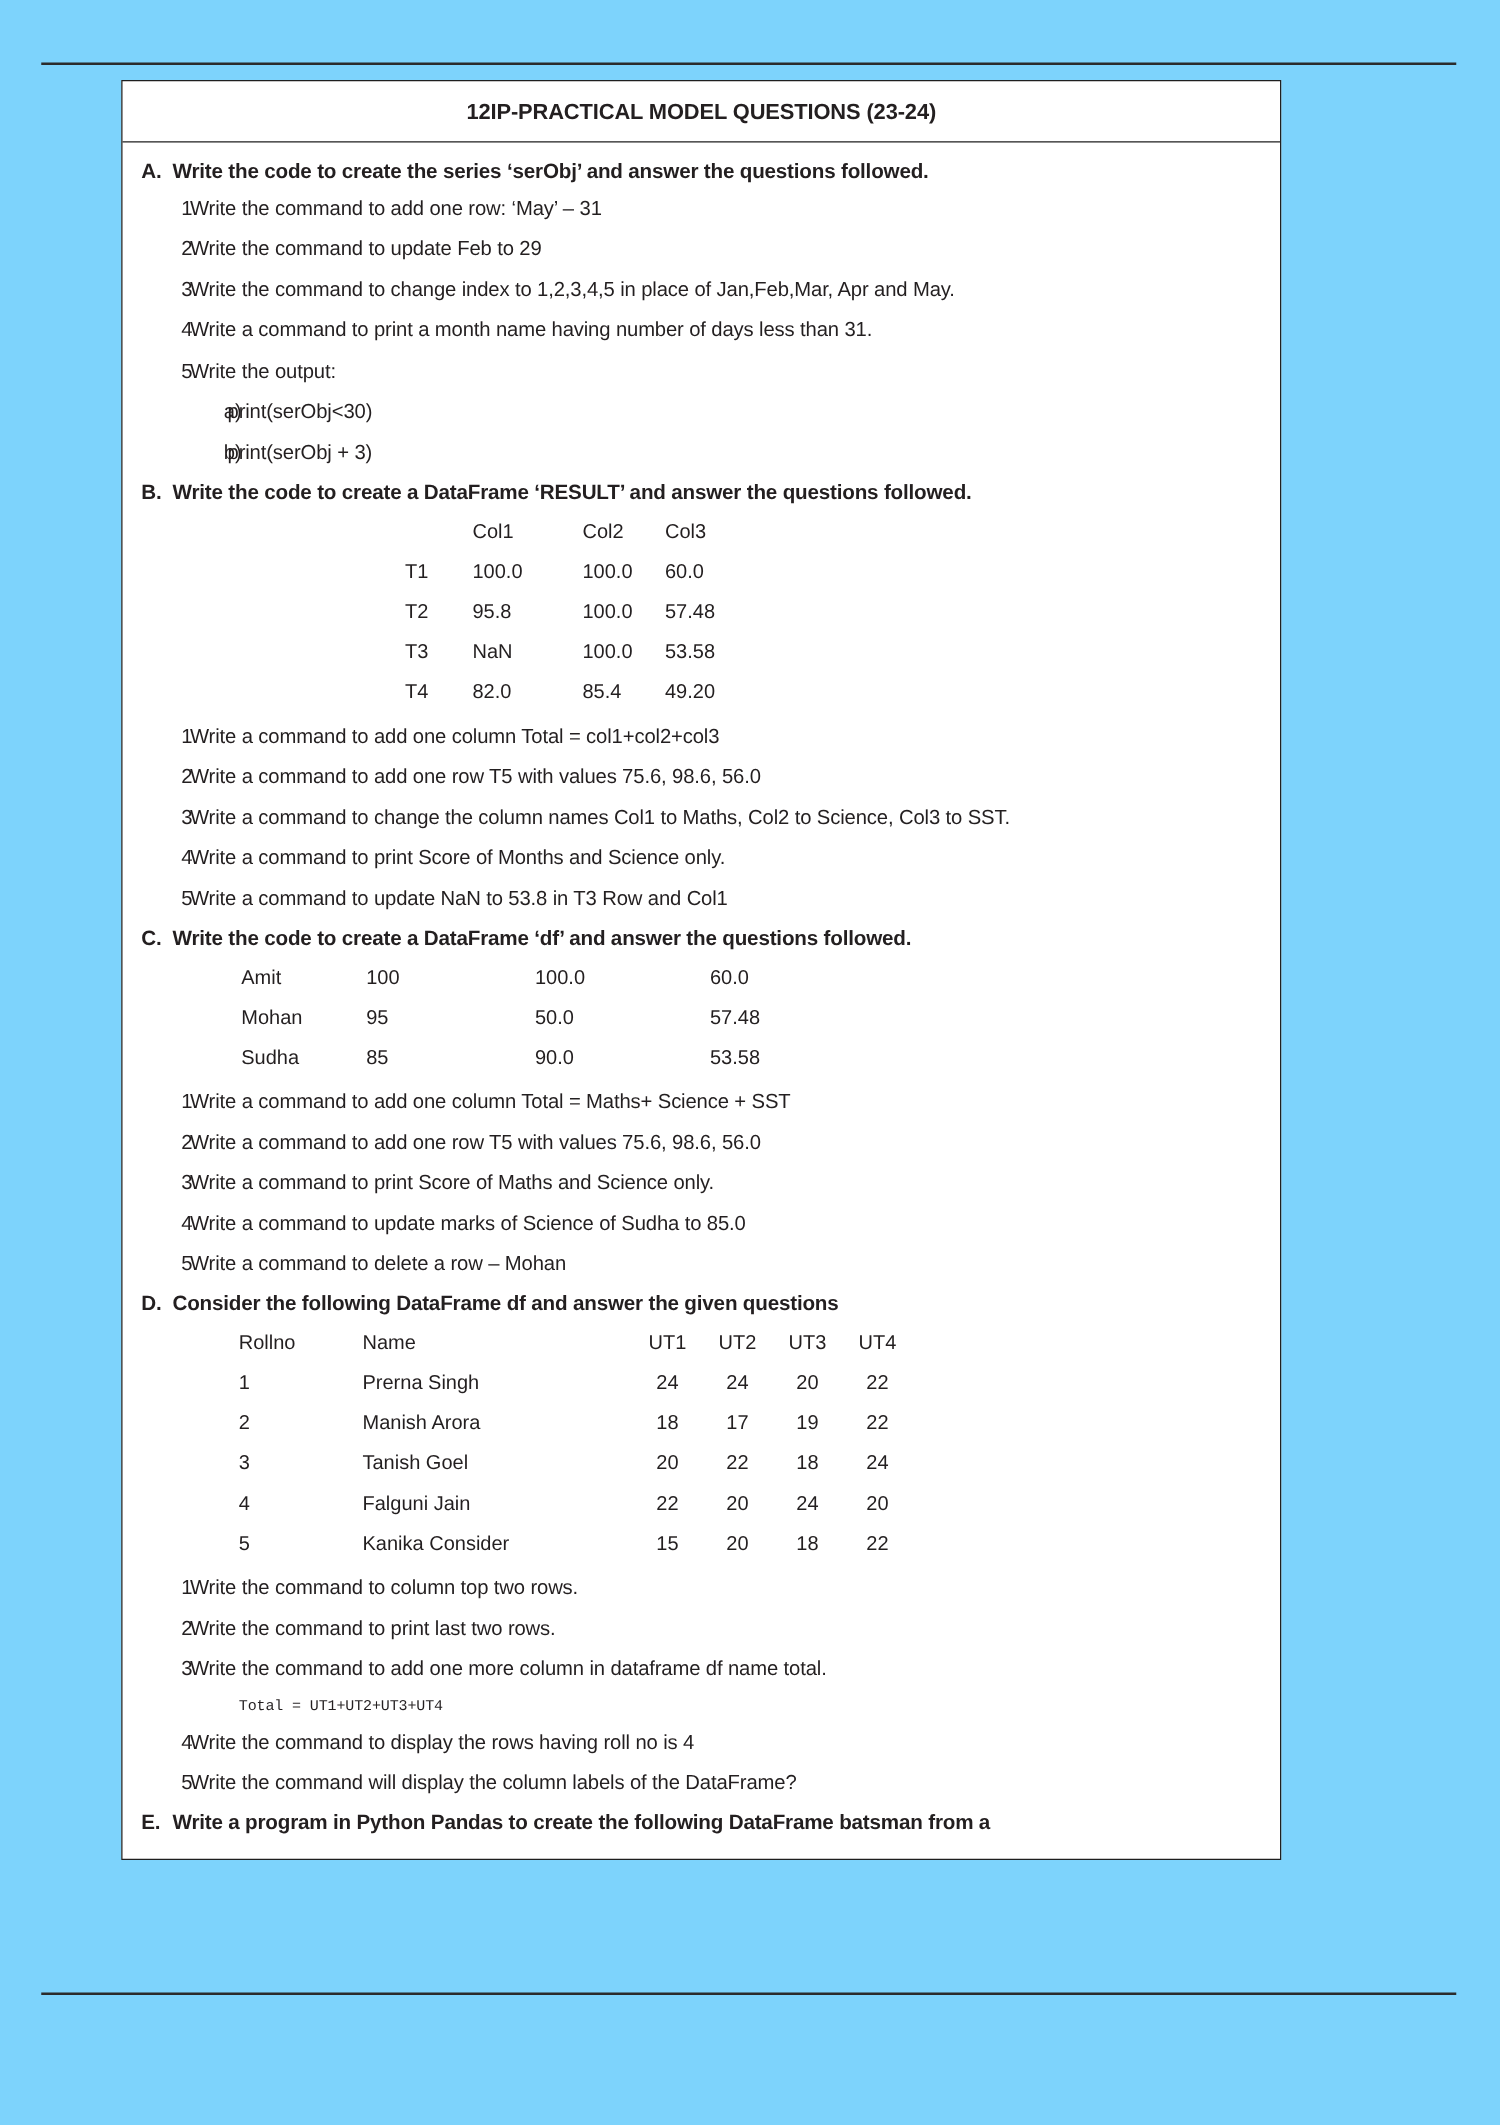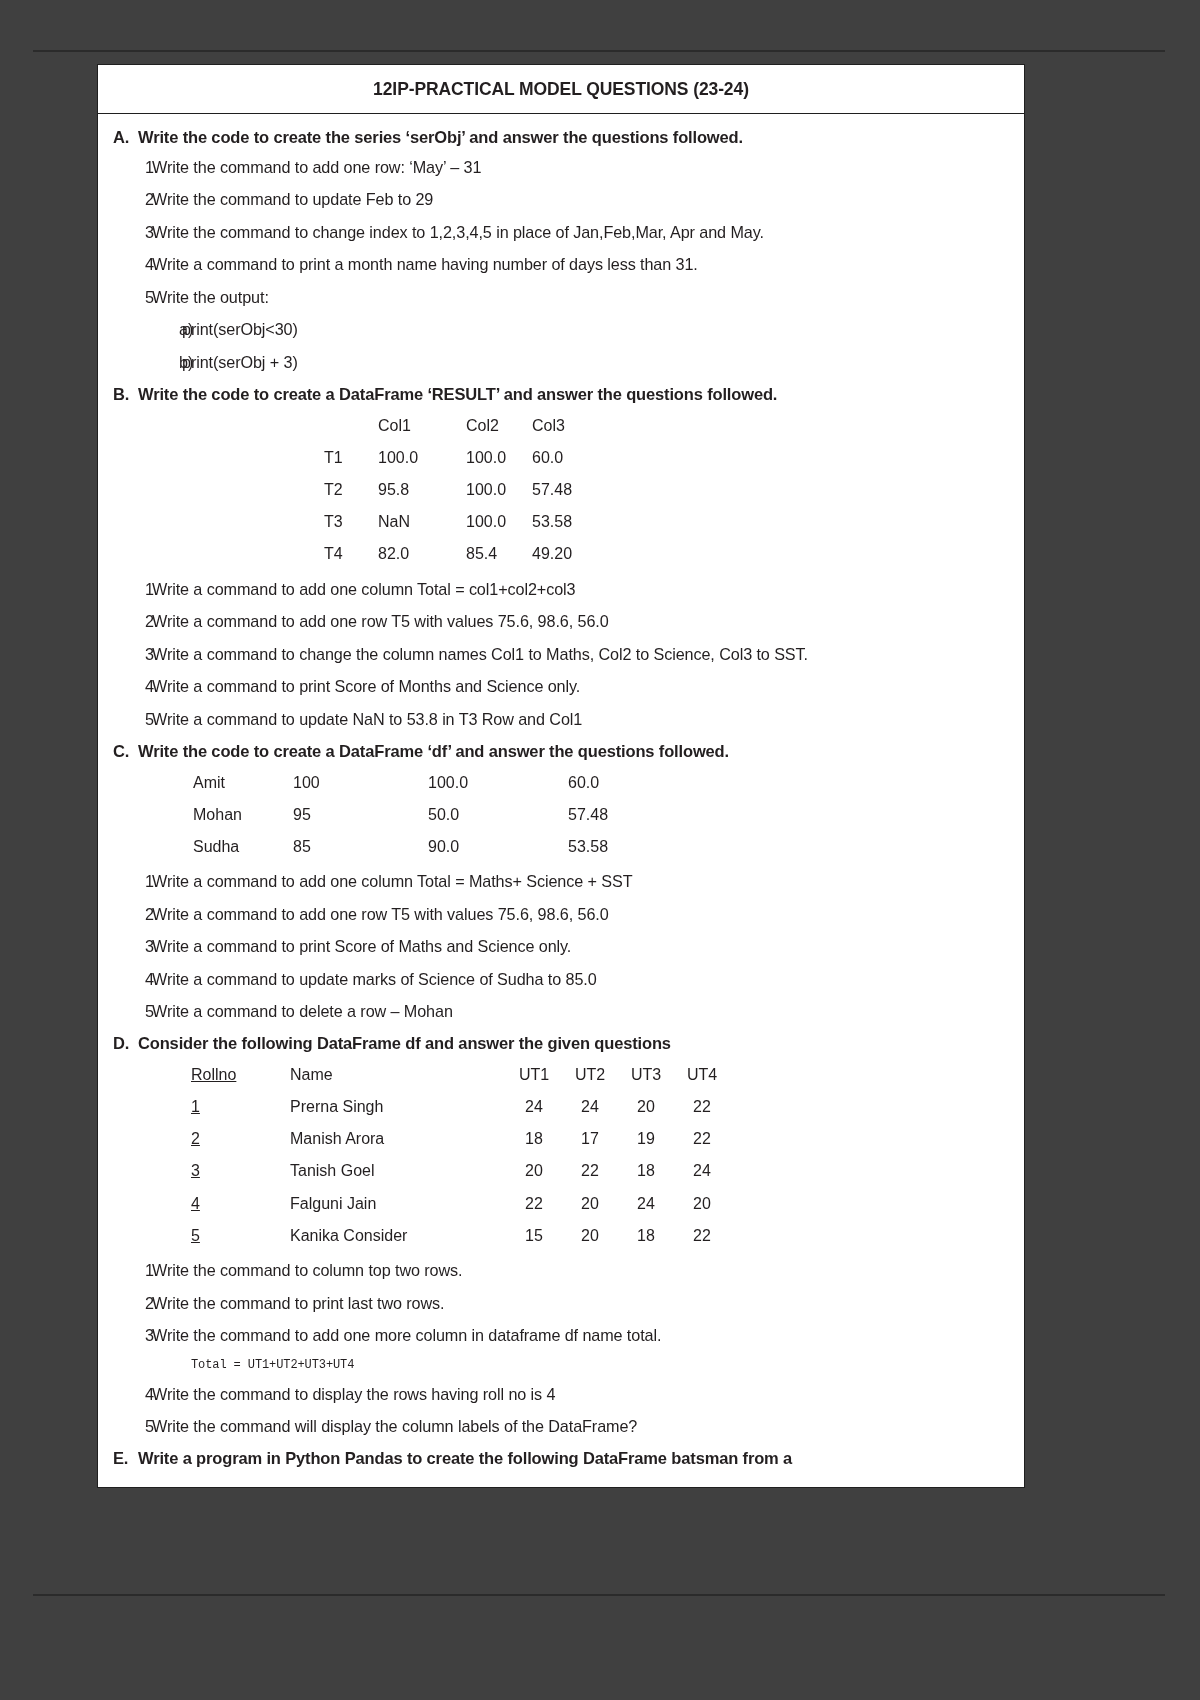--- a/index.html
+++ b/index.html
@@ -13,21 +13,21 @@
     font-family: "Liberation Sans", sans-serif;
     color: #231f20;
     position: relative;
     overflow: hidden;
   }
   .page {
     position: absolute;
     top: 0; left: 0;
     width: 1200px;
     height: 1700px;
-    background: #404040;
+    background: #7dd3fc;
   }
   
   .rule-top {
     position: absolute;
     left: 33px;
     top: 50px;
     width: 1132px;
     height: 0;
     border-top: 2px solid #2b2b2b;
   }
@@ -150,21 +150,21 @@
     margin-left: 87px;
   }
   .tbl-df .c-idx { width: 100px; }
   .tbl-df .c-a   { width: 135px; }
   .tbl-df .c-b   { width: 140px; }
   .tbl-df .c-c   { width: 80px; }
 
   .tbl-roll {
     margin-left: 85px;
   }
-  .tbl-roll .c-roll { width: 99px; text-decoration: underline; }
+  .tbl-roll .c-roll { width: 99px; }
   .tbl-roll .c-name { width: 216px; }
   .tbl-roll .c-ut   { width: 56px; text-align: center; }
   .head-row td { }
 </style>
 </head>
 <body>
 
 <div class="page">
 
   <div class="rule-top"></div>

